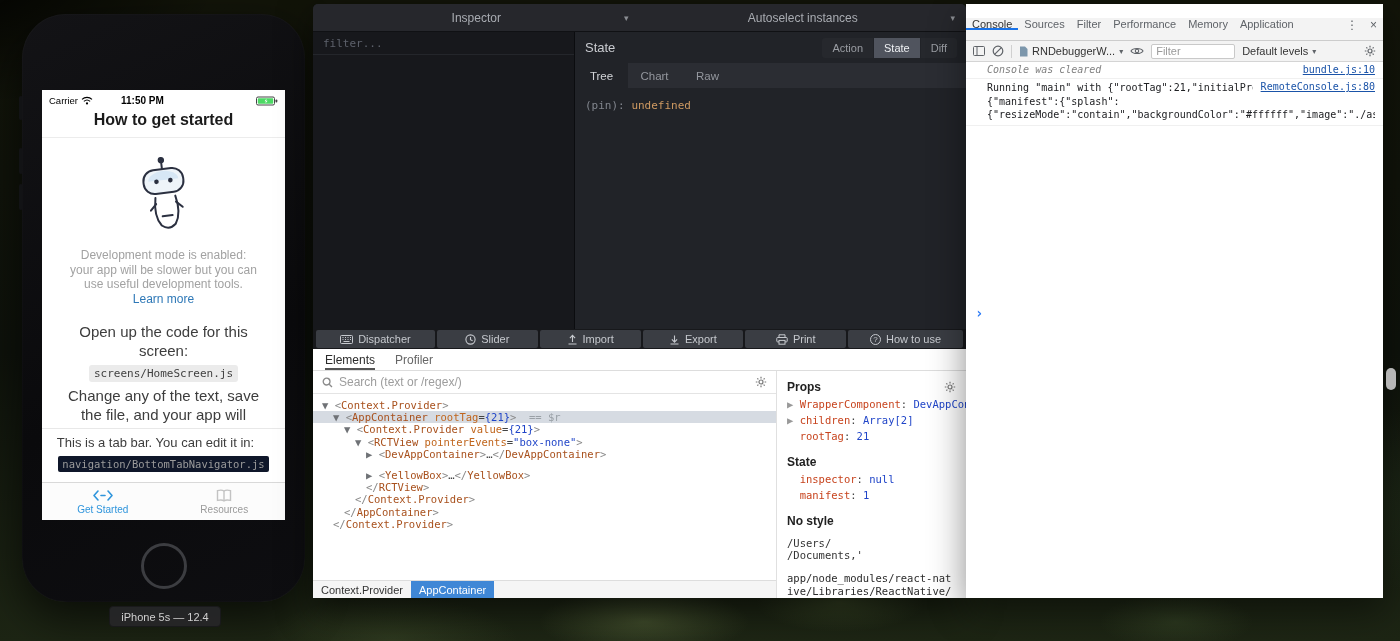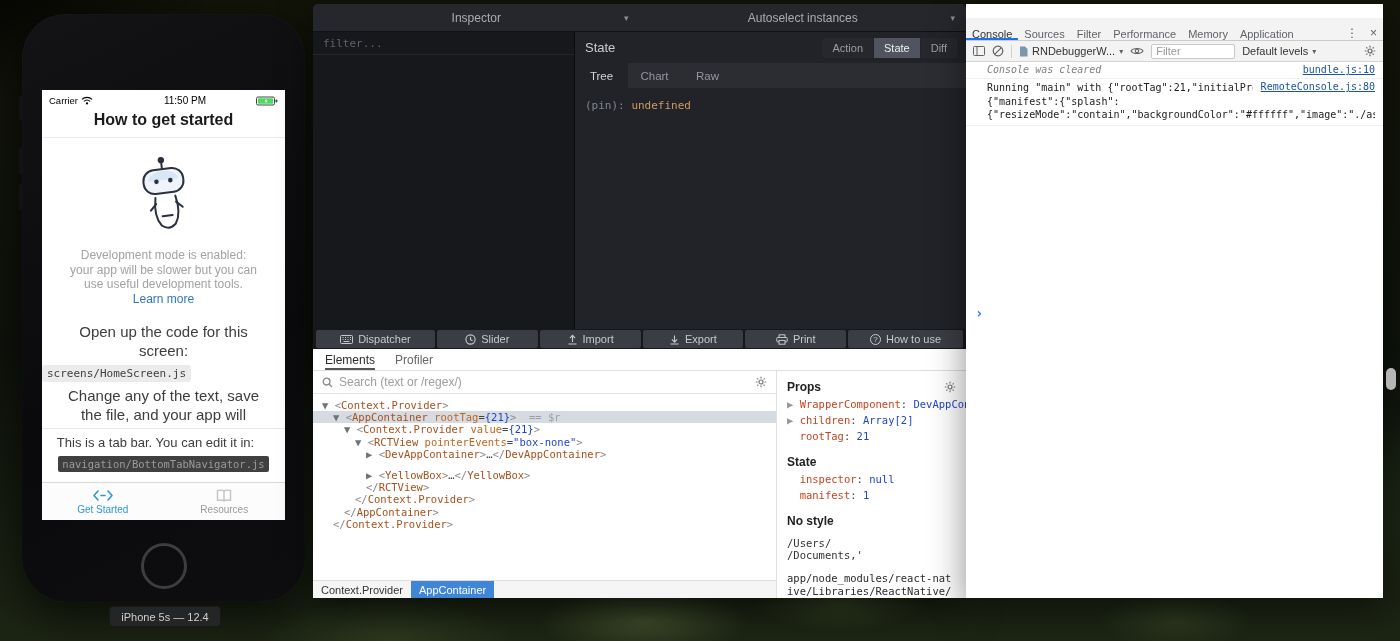--- a/index.html
+++ b/index.html
@@ -17,35 +17,35 @@
   svg{display:block}
 
   
   .sim-side{position:absolute;width:4px;background:#1a1b1e;border-radius:2px}
   .phone{position:absolute;left:22px;top:14px;width:283px;height:588px;border-radius:44px;
     background:linear-gradient(155deg,#131316 0%,#0a0a0c 60%,#0e0e11 100%);
     box-shadow:0 16px 42px rgba(0,0,0,.6), inset 0 0 2px rgba(255,255,255,.07)}
   .screen{position:absolute;left:20px;top:76px;width:243px;height:430px;background:#fff;overflow:hidden}
   .statusbar{position:absolute;top:3px;left:0;right:0;height:15px;display:flex;align-items:center;padding:0 7px}
   .sb-left{display:flex;align-items:center;gap:3px;width:72px;font-size:9.5px;color:#000}
-  .sb-time{flex:1;text-align:right;font-size:10px;font-weight:normal;color:#000}
+  .sb-time{flex:1;text-align:left;font-size:10px;font-weight:bold;color:#000}
   .sb-right{width:72px;display:flex;align-items:center;justify-content:flex-end;gap:2px}
   .app-title{position:absolute;top:21px;left:0;right:0;text-align:center;font-size:16px;font-weight:bold;color:#1b1b1b}
   .title-hr{position:absolute;top:47px;left:0;right:0;border-top:1px solid #ececec}
   .robot-wrap{position:absolute;top:62px;left:0;right:0;display:flex;justify-content:center}
   .devmode{position:absolute;top:158px;left:28px;right:28px;text-align:center;font-size:12px;line-height:14.5px;color:#a2a2a2}
   .devmode a{color:var(--link-blue,#2e78b7);text-decoration:none}
   .open-code{position:absolute;top:232px;left:32px;right:32px;text-align:center;font-size:15px;line-height:19px;color:#3d3d3d}
-  .code-badge-wrap{position:absolute;top:273px;left:0;right:0;}
+  .code-badge-wrap{position:absolute;top:273px;left:0;right:0;text-align:center}
   .code-badge-wrap code{font-family:"DejaVu Sans Mono",monospace;font-size:11px;color:#3f3f3f;background:#ebebeb;border-radius:3px;padding:2px 5px}
   .change-text{position:absolute;top:296px;left:26px;right:26px;text-align:center;font-size:15px;line-height:19px;color:#3d3d3d}
   .sec-hr{position:absolute;top:338px;left:0;right:0;border-top:1px solid #e8e8e8}
   .tabbar-hint{position:absolute;top:345px;left:8px;right:24px;text-align:center;font-size:13px;color:#3d3d3d}
   .tabbar-code-wrap{position:absolute;top:364px;left:0;right:0;text-align:center}
-  .tabbar-code-wrap span{font-family:"DejaVu Sans Mono",monospace;font-size:10.5px;color:#9b9b9b;background:#404040;padding:2px 4px;border-radius:2px}
+  .tabbar-code-wrap span{font-family:"DejaVu Sans Mono",monospace;font-size:10.5px;color:#9b9b9b;background:#0f172a;padding:2px 4px;border-radius:2px}
   .tabbar{position:absolute;left:0;right:0;bottom:0;height:38px;border-top:1px solid #d9d9d9;background:#fcfcfc;display:flex}
   .tb-item{flex:1;display:flex;flex-direction:column;align-items:center;justify-content:center;gap:2px;font-size:10px}
   .tb-item.active{color:var(--accent-blue,#2f95dc)}
   .tb-item.idle{color:#9a9a9a}
   .home-btn{position:absolute;left:50%;bottom:13px;transform:translateX(-50%);width:46px;height:46px;border:3px solid #3c3d41;border-radius:50%}
   .device-label{position:absolute;left:109px;top:606px;width:112px;height:21px;background:rgba(38,38,40,.95);border:1px solid #19191b;border-radius:4px;color:#cfcfcf;font-size:11px;display:flex;align-items:center;justify-content:center}
 
   
   .dbg{position:absolute;left:313px;top:4px;width:653px;height:594px;display:flex;flex-direction:column;
     border-radius:5px 5px 0 0;overflow:hidden;background:#1d1f23;box-shadow:0 12px 34px rgba(0,0,0,.55)}
@@ -109,21 +109,21 @@
   .p-key{color:#c7431d}
   .p-plain{color:#444}
   .p-val{color:#2045c8}
   .srcpath{margin-top:9px;color:#333}
   .redact{display:inline-block;width:52px}
   .srclink{margin-top:11px;color:#2b2b2b;word-break:break-all;line-height:12.5px;max-width:178px}
 
   
   .cdt{position:absolute;left:966px;top:4px;width:417px;height:594px;background:#fff;display:flex;flex-direction:column;box-shadow:0 12px 34px rgba(0,0,0,.45)}
   .cdt-topstrip{height:14px;background:#fff;flex:none}
-  .cdt-tabs{height:23px;background:#f3f3f3;border-bottom:1px solid #ccc;display:flex;align-items:flex-end;font-size:11px;color:#5f6368;flex:none}
+  .cdt-tabs{height:23px;background:#f3f3f3;border-bottom:1px solid #ccc;display:flex;align-items:flex-start;font-size:11px;color:#5f6368;flex:none}
   .cdt-tab{display:flex;align-items:center;padding:0 6px;cursor:pointer}
   .cdt-tab.on{color:#333;box-shadow:inset 0 -2px 0 var(--devtools-accent,#1a73e8)}
   .cdt-tabs .sp{flex:1}
   .cdt-ico{display:flex;align-items:center;padding:0 6px;color:#5f6368;font-size:12px;cursor:pointer}
   .cdt-bar{height:21px;background:#f3f3f3;border-bottom:1px solid #d4d4d4;display:flex;align-items:center;gap:7px;padding:0 7px;font-size:11px;color:#333;flex:none}
   .v-sep{width:1px;height:13px;background:#d0d0d0}
   .ctx{display:flex;align-items:center;gap:4px;cursor:pointer}
   .caret-sm{font-size:8px;color:#5f6368}
   .cdt-filter{width:84px;height:15px;border:1px solid #c9c9c9;border-radius:2px;font-size:11px;padding:0 4px;outline:none;background:#fff}
   .cdt-filter::placeholder{color:#9a9a9a}

